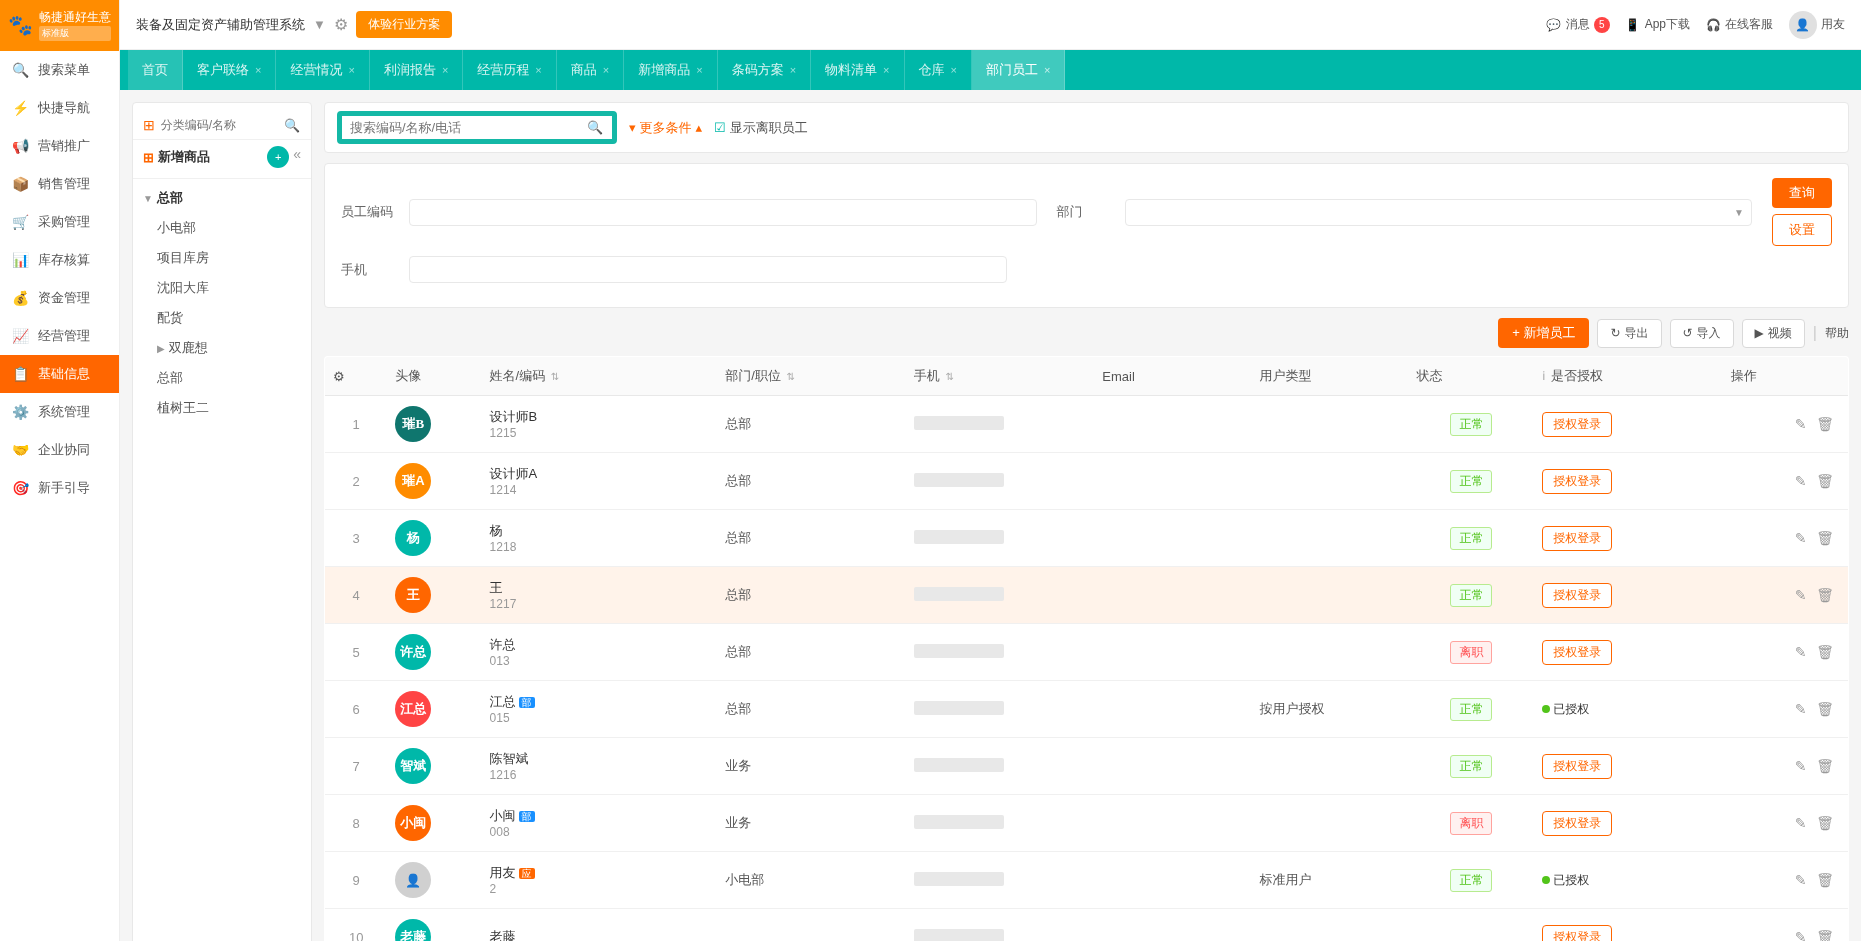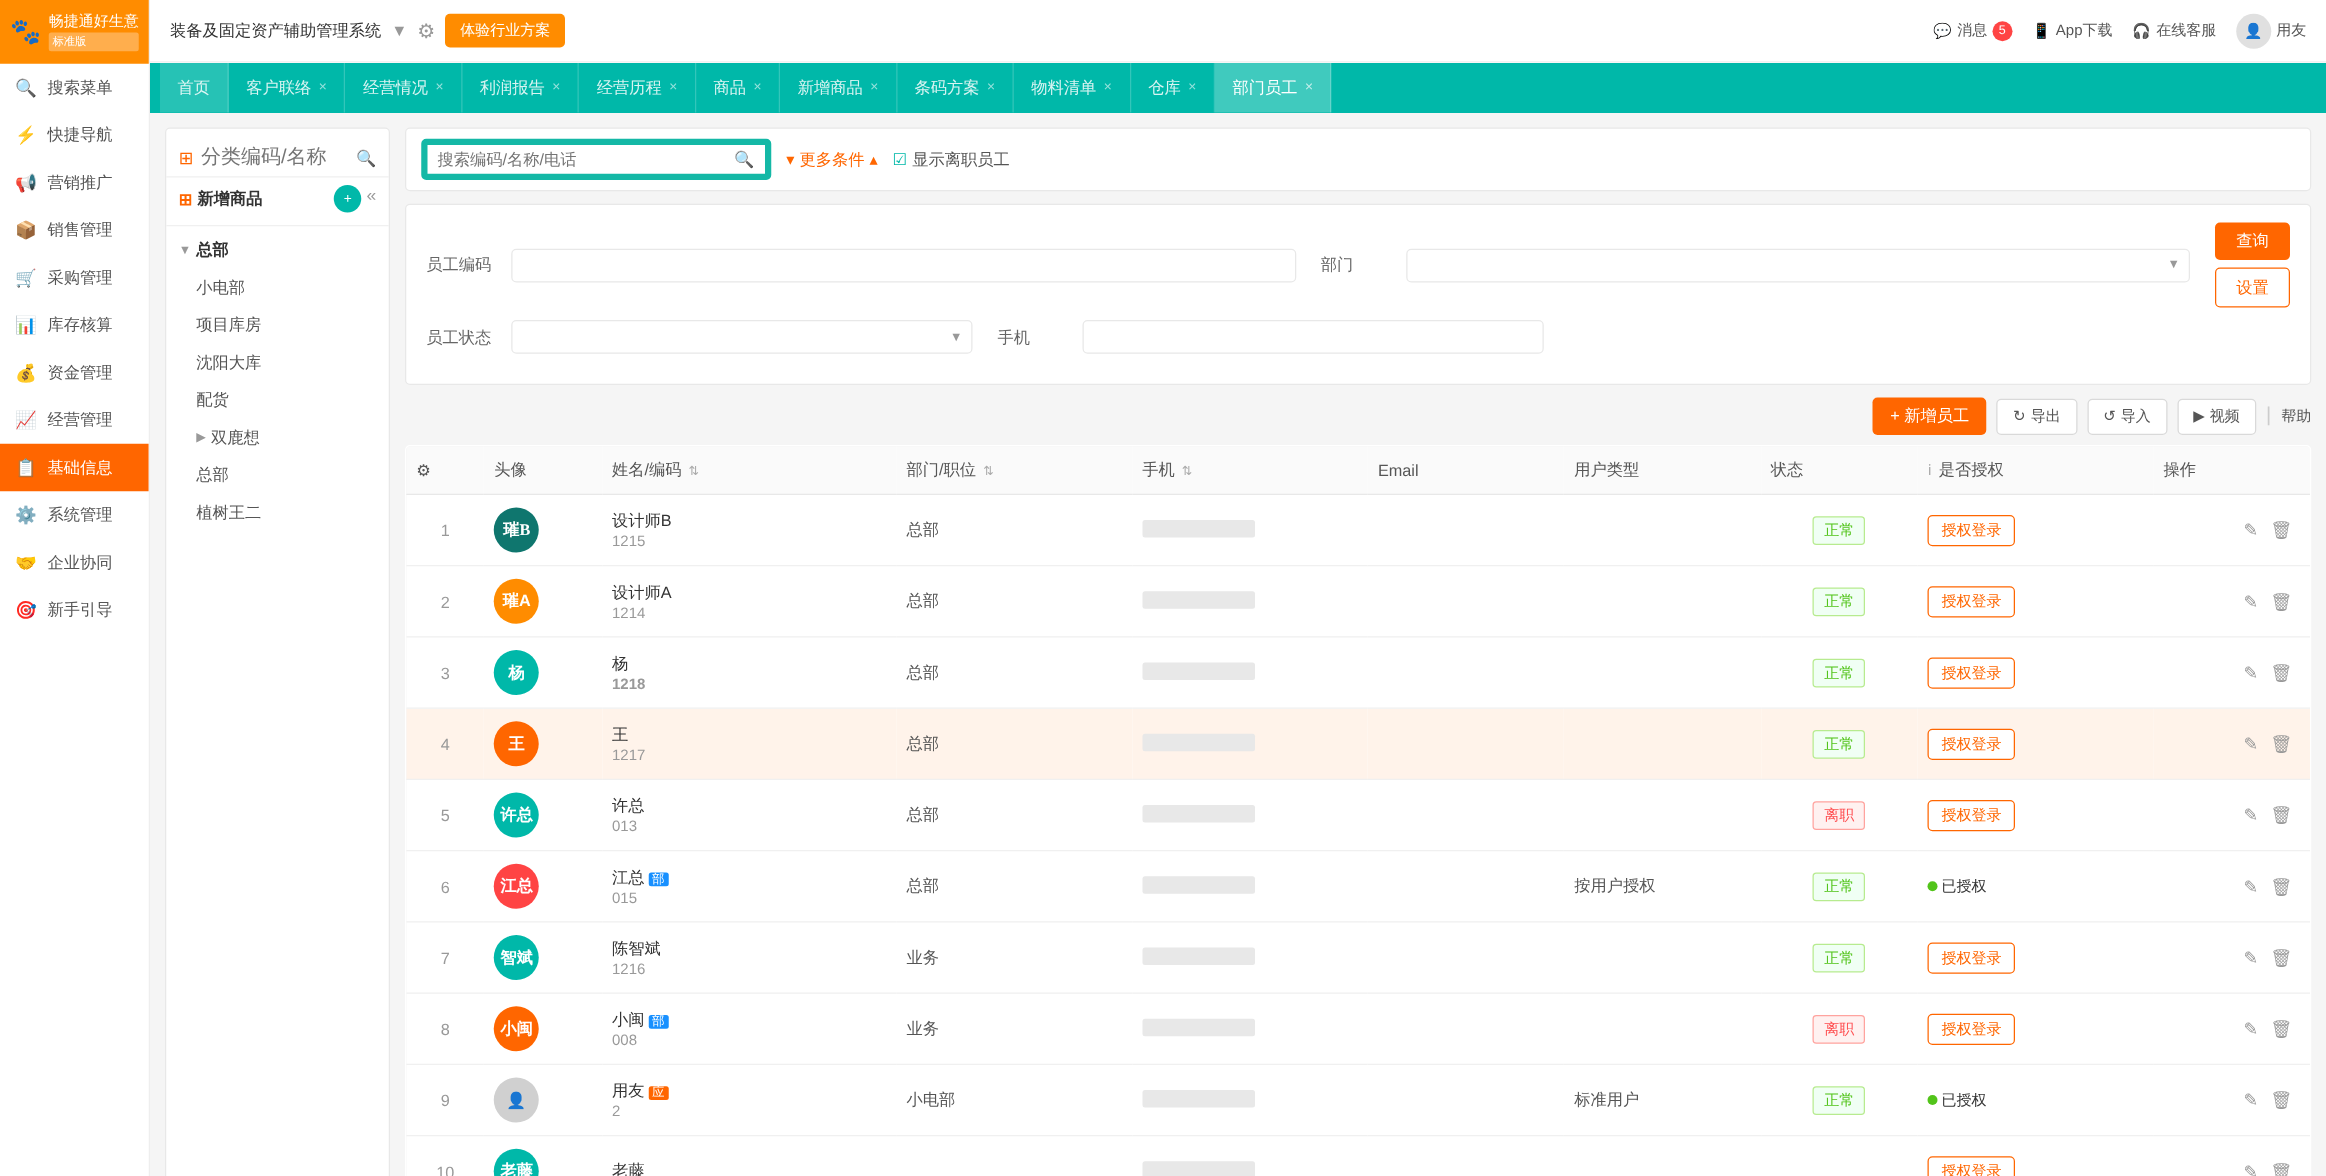--- a/index.html
+++ b/index.html
@@ -93,21 +93,21 @@
     .search-input { border: none; outline: none; font-size: 13px; width: 100%; }
     .filter-btn { display: flex; align-items: center; gap: 4px; color: #ff6600; cursor: pointer; font-size: 13px; }
     .show-resigned { display: flex; align-items: center; gap: 4px; color: #555; font-size: 13px; cursor: pointer; }
     .checkbox-checked { color: #00b8a9; }
 
     
     .category-search {
       display: flex; align-items: center; padding: 6px 10px; border-bottom: 1px solid #f0f0f0;
       gap: 6px;
     }
-    .category-search input { border: none; outline: none; font-size: 16px; flex: 1; }
+    .category-search input { border: none; outline: none; font-size: 12px; flex: 1; }
 
     
     .filter-expanded {
       background: #fff; border: 1px solid #e8e8e8; border-radius: 4px;
       padding: 14px 16px; margin-bottom: 10px;
     }
     .filter-row { display: flex; gap: 20px; margin-bottom: 10px; align-items: center; }
     .filter-field { display: flex; align-items: center; gap: 8px; flex: 1; }
     .filter-label { color: #666; font-size: 13px; white-space: nowrap; min-width: 60px; }
     .filter-input {
@@ -387,28 +387,20 @@
               </select>
             </div>
           </div>
           <div class="filter-actions">
             <button class="btn-query">查询</button>
             <button class="btn-set">设置</button>
           </div>
         </div>
         <div class="filter-row">
           <div class="filter-field">
-            <label class="filter-label">员工状态</label>
-            <div class="filter-select-wrap">
-              <select>
-                <option></option>
-              </select>
-            </div>
-          </div>
-          <div class="filter-field">
             <label class="filter-label">手机</label>
             <input class="filter-input" type="text" style="">
           </div>
           <div class="filter-field"></div>
           <div style="width:120px;"></div>
         </div>
       </div>
 
       <div class="toolbar">
         <button class="btn-add-employee">+ 新增员工</button>
@@ -508,21 +500,21 @@
       <span class="op-btn" title="删除">🗑</span>
     </td>
   </tr>
             <tr>
     <td class="col-num" style="text-align:center;color:#999;">3</td>
     <td class="col-avatar" style="text-align:center;">
                 <div class="avatar" style="background:#00b8a9;">杨</div>
               </td>
     <td class="col-name">
                 <div style="font-size:13px;">杨</div>
-                <div style="color:#999;font-size:12px;font-weight:bold;">1218</div>
+                <div style="color:#999;font-size:12px;">1218</div>
               </td>
     <td class="col-dept" style="color:#555;">总部</td>
     <td class="col-phone"><span class="phone-blur"></span></td>
     <td class="col-email"></td>
     <td class="col-type" style="color:#555;"></td>
     <td class="col-status" style="text-align:center;"><span class="status-badge status-normal">正常</span></td>
     <td class="col-auth"><button class="btn-auth">授权登录</button></td>
     <td class="col-op" style="text-align:right;">
       <span class="op-btn" title="编辑">✎</span>
       <span class="op-btn" title="删除">🗑</span>

